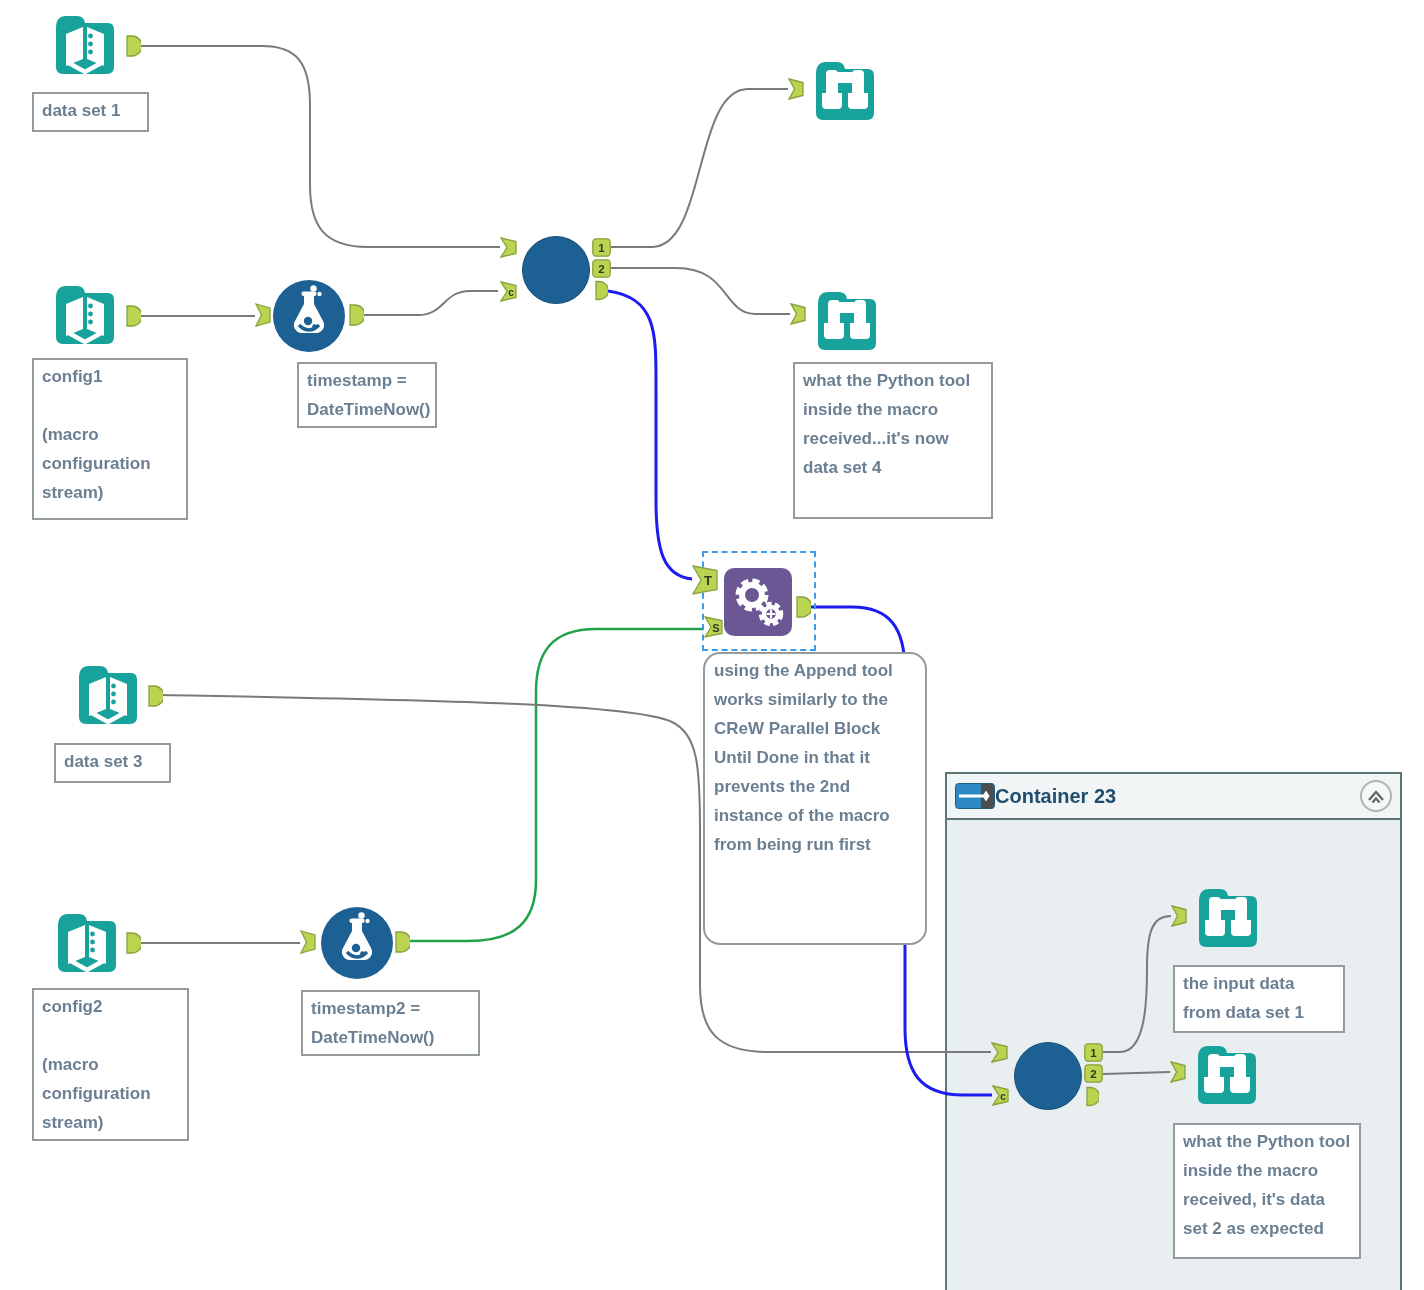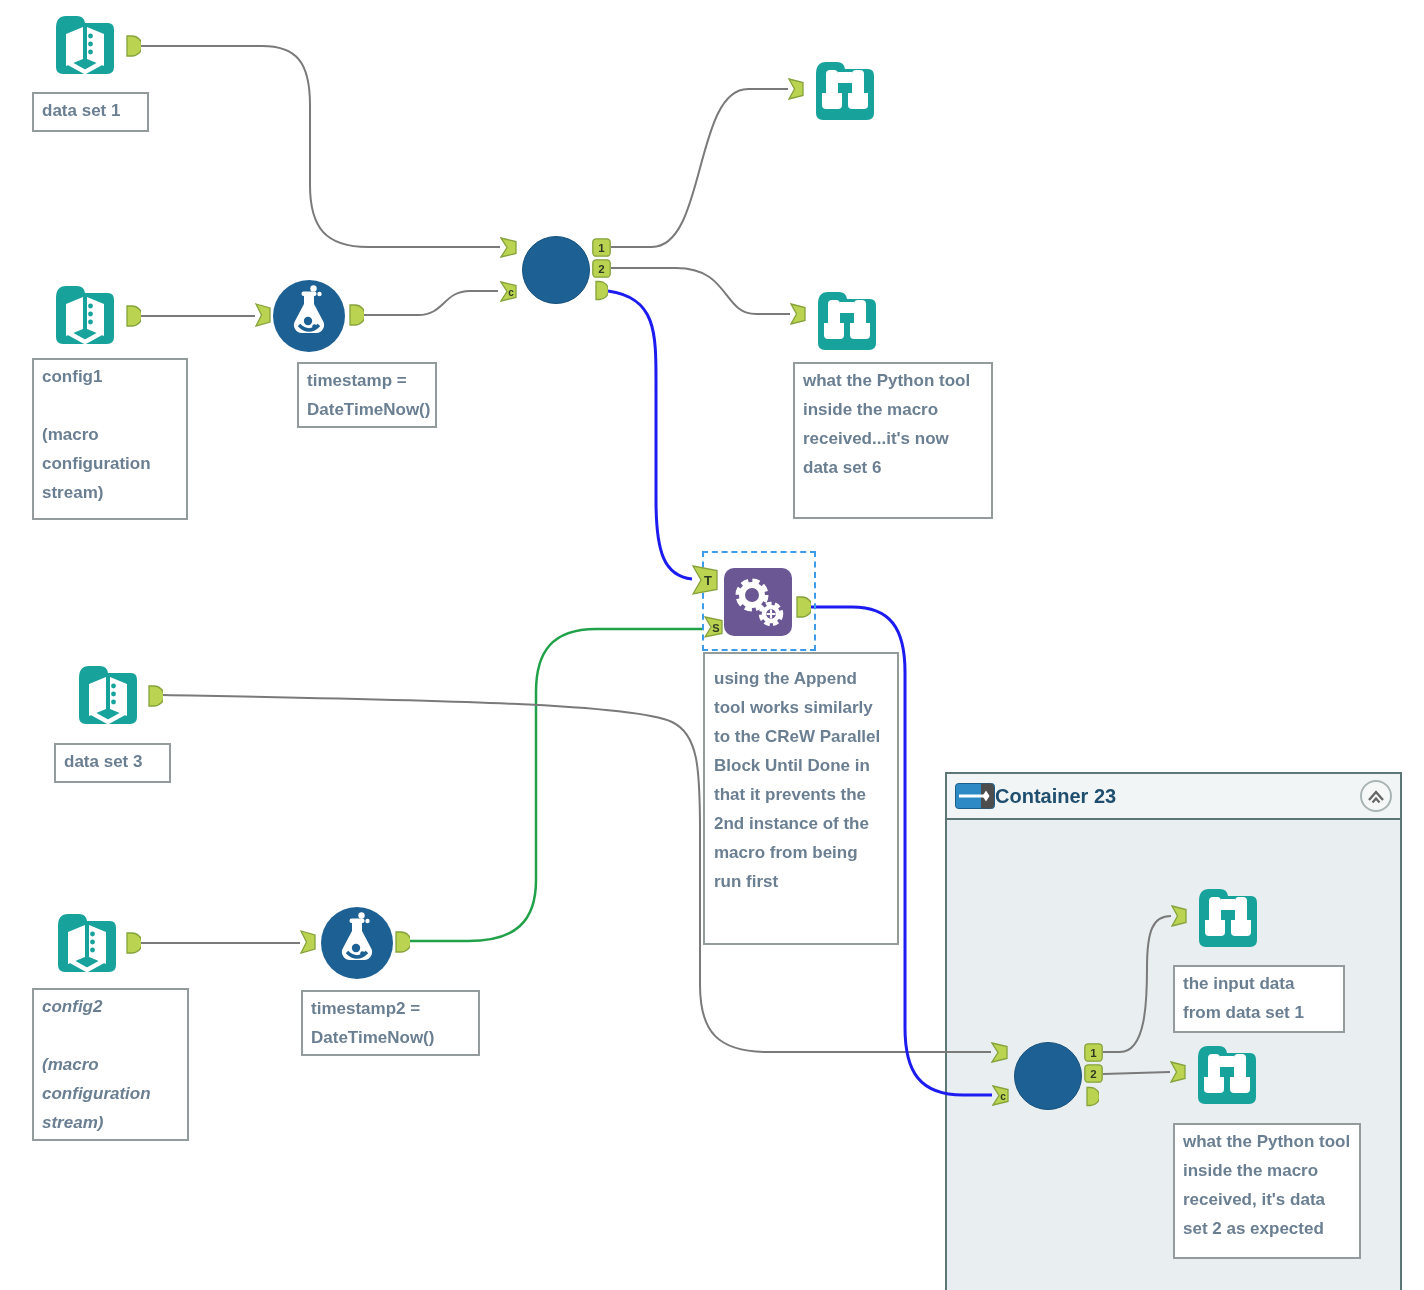--- a/index.html
+++ b/index.html
@@ -202,21 +202,21 @@
         <path d="M38 37 h20 v12 q0 4 -4 4 h-12 q-4 0 -4 -4 z" fill="#fff"></path>
         <rect x="33" y="27" width="4" height="26" fill="var(--tool-teal)"></rect>
       </svg>
     </span>
   </div>
   <div class="anchor" style="left:790px;top:303px;">
     <svg width="16" height="22" viewBox="0 0 16 22">
         <polygon class="af" points="1,1 15,4.5 15,17.5 1,21 6.5,11"></polygon>
       </svg>
   </div>
-  <div class="comment" style="left:793px;top:362px;width:200px;height:157px;"> what the Python tool inside the macro received...it's now data set 6</div>
+  <div class="comment" style="left:793px;top:362px;width:200px;height:157px;"> what the Python tool inside the macro received...it's now data set 4</div>
 
   <div class="sel" style="left:702px;top:551px;width:114px;height:100px;"></div>
   <div class="node" style="left:724px;top:568px;width:68px;height:68px;background:var(--tool-purple);border-radius:10px;">
     <span>
       <svg width="68" height="68" viewBox="0 0 68 68">
         <circle cx="28" cy="27" r="13" fill="none" stroke="#fff" stroke-width="7" stroke-dasharray="6.5 3.7"></circle>
         <circle cx="28" cy="27" r="10" fill="none" stroke="#fff" stroke-width="6"></circle>
         <circle cx="28" cy="27" r="6" fill="var(--tool-purple)"></circle>
         <circle cx="47" cy="46" r="9.5" fill="none" stroke="#fff" stroke-width="5.5" stroke-dasharray="5 3"></circle>
         <circle cx="47" cy="46" r="7" fill="none" stroke="#fff" stroke-width="4.5"></circle>
@@ -235,21 +235,21 @@
     <svg width="19" height="22" viewBox="0 0 19 22">
       <polygon class="af" points="1,1 18,4.5 18,17.5 1,21 7,11"></polygon>
       <text class="at" x="12" y="15.5" font-size="11">S</text>
     </svg>
   </div>
   <div class="anchor" style="left:796px;top:595px;">
     <svg width="15" height="24" viewBox="0 0 15 24">
         <path class="af" d="M1 2 h5 a10 10 0 0 1 0 20 h-5 z"></path>
       </svg>
   </div>
-  <div class="comment" style="left:703px;top:652px;width:196px;height:293px;padding:10px 9px;">using the Append tool works similarly to the CReW Parallel Block Until Done in that it prevents the 2nd instance of the macro from being run first</div>
+  <div class="comment" style="left:703px;top:652px;width:224px;height:293px;padding:2px 9px;border-radius:17px;">using the Append tool works similarly to the CReW Parallel Block Until Done in that it prevents the 2nd instance of the macro from being run first</div>
 
   <div class="node tool-sq" style="left:73px;top:660px;">
     <span>
       <svg width="70" height="70" viewBox="0 0 70 70">
         <path d="M6 18 Q6 6 16 6 H27 Q34 6 35 13 H58 Q64 13 64 20 V57 Q64 64 57 64 H13 Q6 64 6 57 Z" fill="var(--tool-teal)"></path>
         <path d="M16 24 L33 17 L33 49 L16 56 Z" fill="#fff"></path>
         <path d="M37 17 L54 24 L54 56 L37 49 Z" fill="#fff"></path>
         <circle cx="40.5" cy="26" r="2.4" fill="var(--tool-teal)"></circle>
         <circle cx="40.5" cy="34" r="2.4" fill="var(--tool-teal)"></circle>
         <circle cx="40.5" cy="42" r="2.4" fill="var(--tool-teal)"></circle>
@@ -275,21 +275,21 @@
         <circle cx="40.5" cy="42" r="2.4" fill="var(--tool-teal)"></circle>
         <path d="M17 52 L35 62 L53 52" stroke="#fff" stroke-width="4.5" fill="none"></path>
       </svg>
     </span>
   </div>
   <div class="anchor" style="left:126px;top:931px;">
     <svg width="15" height="24" viewBox="0 0 15 24">
         <path class="af" d="M1 2 h5 a10 10 0 0 1 0 20 h-5 z"></path>
       </svg>
   </div>
-  <div class="comment" style="left:32px;top:988px;width:157px;height:153px;font-style:italic;">config2
+  <div class="comment" style="left:32px;top:988px;width:157px;height:153px;">config2
 
 (macro configuration stream)</div>
 
   <div class="node circle-tool" style="left:321px;top:907px;">
     <span>
       <svg width="72" height="72" viewBox="0 0 72 72">
         <rect x="31" y="13" width="10" height="12" fill="#fff"></rect>
         <rect x="28.5" y="11.5" width="15" height="4.5" rx="2" fill="#fff"></rect>
         <path d="M31 24 L22 41 a8 8 0 0 0 7 12 h14 a8 8 0 0 0 7 -12 L41 24 Z" fill="#fff"></path>
         <circle cx="35" cy="41" r="4.2" fill="var(--tool-blue)"></circle>

